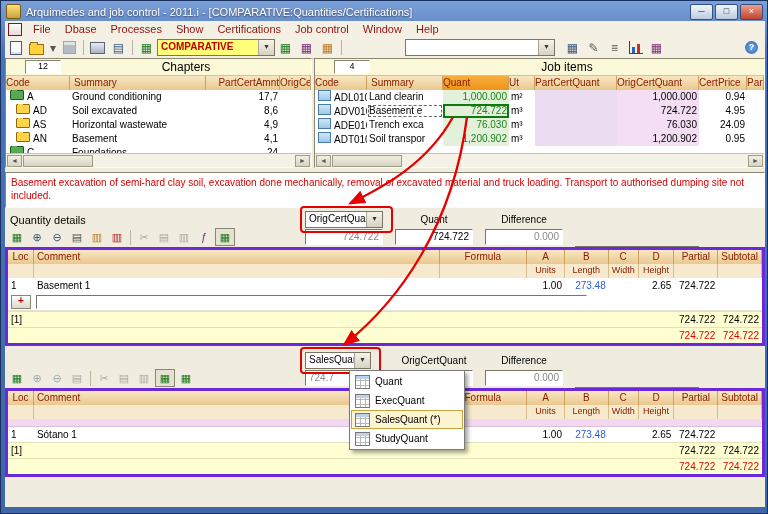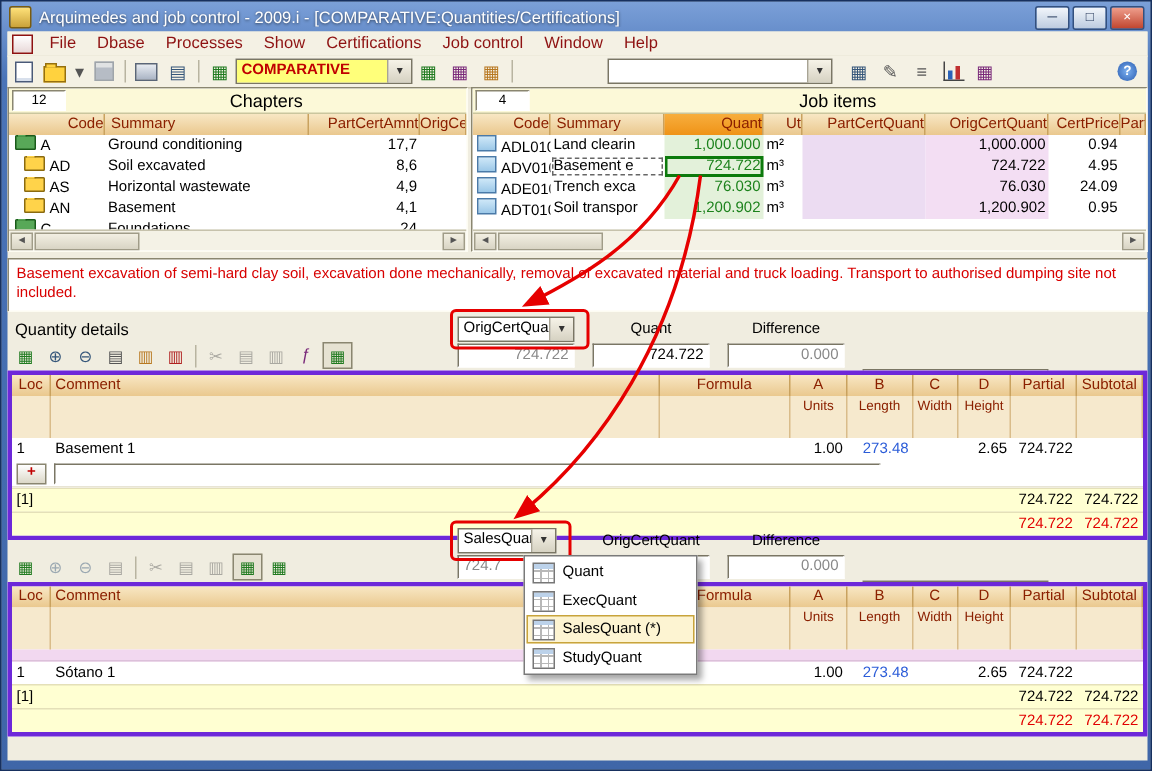--- a/index.html
+++ b/index.html
@@ -41,24 +41,24 @@
   .vbox{position:absolute;top:19px;width:78px;height:16px;border:1px solid;border-color:#7a7664 #fff #fff #7a7664;background:#fff;line-height:14px;padding:0 3px;box-sizing:border-box;text-align:right;font-size:10px}
   .vbox.gray{color:#888}
   .lbl{position:absolute;top:4px;font-size:10px;text-align:center;width:78px}
   .sec-title{position:absolute;left:5px;top:4px;font-size:11px}
   .sec-icons{position:absolute;left:2px;top:18px;display:flex;align-items:center}
   .sec-icons .ti{width:18px;height:16px;font-size:11px}
   .pressed{border:1px solid #8a8670;background:#e6e2d2}
   
   .panel{position:absolute;background:#fff;border:1px solid;border-color:#8a8670 #fdfcf2 #fdfcf2 #8a8670;box-sizing:border-box;overflow:hidden}
   .phead{height:16px;background:#fcf9d8;border-bottom:1px solid #cac69e;display:flex;align-items:center}
-  .pcount{width:34px;height:12px;margin-left:2px;background:#fff;border:1px solid;border-color:#8a8670 #fff #fff #8a8670;font-size:9px;line-height:11px;text-align:center}
+  .pcount{width:34px;height:12px;margin-left:19px;background:#fff;border:1px solid;border-color:#8a8670 #fff #fff #8a8670;font-size:9px;line-height:11px;text-align:center}
   .ptitle{flex:1;text-align:center;font-size:12px}
   .phdr{display:flex;height:14px;line-height:14px;background:linear-gradient(#f8e7c4,#eac88e);color:#8b2000;font-size:10px}
-  .phc{box-sizing:border-box;border-right:1px solid #c9a25f;text-align:right;overflow:hidden;white-space:nowrap}
+  .phc{box-sizing:border-box;border-right:1px solid #c9a25f;text-align:left;overflow:hidden;white-space:nowrap}
   .prow{display:flex;height:14px;line-height:14px;font-size:10px;align-items:center}
   .pc{box-sizing:border-box;padding:0 2px;overflow:hidden;white-space:nowrap;height:14px}
   .cw0{width:64px}.cw1{width:136px}.cw2{width:74px;text-align:right}.cw3{width:31px}
   .jw0{width:52px}.jw1{width:76px}.jw2{width:66px}.jw3{width:26px}.jw4{width:82px}.jw5{width:82px}.jw6{width:48px}.jw7{width:17px}
   .qh{background:linear-gradient(#f7ae3e,#ef9317)}
   .qcell{background:#e3f1da;color:#1c821c;text-align:right}
   .qsel{box-shadow:inset 0 0 0 2px #0c7a0c}
   .pcqc{background:#ecdcf2}
   .ocqc{background:#f3def3;text-align:right}
   .cprc{text-align:right}
@@ -76,21 +76,21 @@
   
   .desc{position:absolute;left:0;top:151px;width:760px;height:36px;background:#fff;border:1px solid;border-color:#8a8670 #fdfcf2 #fdfcf2 #8a8670;box-sizing:border-box;color:#d80000;font-size:10px;line-height:13px;padding:3px 5px;overflow:hidden}
   
   .qsec{position:absolute;left:0;width:760px}
   .dtable{position:absolute;left:0;width:760px;background:#fff;border:3px solid #6d28d9;box-sizing:border-box}
   .trow{display:flex;height:15px;line-height:15px;font-size:10px}
   .tc{box-sizing:border-box;padding:0 3px;white-space:nowrap;overflow:hidden}
   .w-loc{width:26px}.w-com{width:408px}.w-for{width:88px}.w-a{width:38px}.w-b{width:44px}.w-c{width:30px}.w-d{width:36px}.w-p{width:44px}.w-s{width:44px}
   .thead{height:14px;line-height:14px;background:linear-gradient(#f8e7c4,#eac88e);color:#8b2000}
   .thead .tc{border-right:1px solid #c9a25f;text-align:center}
-  .tsub{height:28px;line-height:12px;background:#f6e9cd;color:#8b2000;font-size:9px}
+  .tsub{height:14px;line-height:12px;background:#f6e9cd;color:#8b2000;font-size:9px}
   .tsub .tc{border-right:1px solid #d9bc8a;text-align:center}
   .num{text-align:right}
   .blue{color:#2b5cd8}
   .tylw{background:#ffffd2;border-top:1px solid #e4e0b8}
   .tred{color:#e10000}
   .tpink{height:7px;background:#f2d8f0;border-bottom:1px solid #dcc0da}
   .tedit{position:relative;height:17px;background:#fff;border-bottom:1px solid #e8e4d4}
   .add-btn{position:absolute;left:3px;top:2px;width:18px;height:12px;border:1px solid #8a8670;background:linear-gradient(#fff,#dcd8c8);color:#c00000;font-size:10px;font-weight:bold;line-height:10px;text-align:center}
   .edit-input{position:absolute;left:28px;top:2px;width:545px;height:12px;border:1px solid;border-color:#7a7664 #fff #fff #7a7664;background:#fff;font-size:10px;padding:0 2px}
   
@@ -105,21 +105,21 @@
       repeating-linear-gradient(90deg,transparent 0 4px,#b8b8b8 4px 5px),
       repeating-linear-gradient(transparent 0 4px,#b8b8b8 4px 5px)}
 </style>
 </head>
 <body>
 
 <div class="window">
 
   <div class="titlebar">
     <span class="app-icon"></span>
-    <span class="tb-title">Arquimedes and job control - 2009.i - [COMPARATIVE:Quantities/Certifications]</span>
+    <span class="tb-title">Arquimedes and job control - 2011.i - [COMPARATIVE:Quantities/Certifications]</span>
     <span class="cap-btns">
       <span class="cap">─</span>
       <span class="cap">□</span>
       <span class="cap close">×</span>
     </span>
   </div>
 
   <div class="app">
 
     <div class="menubar">

